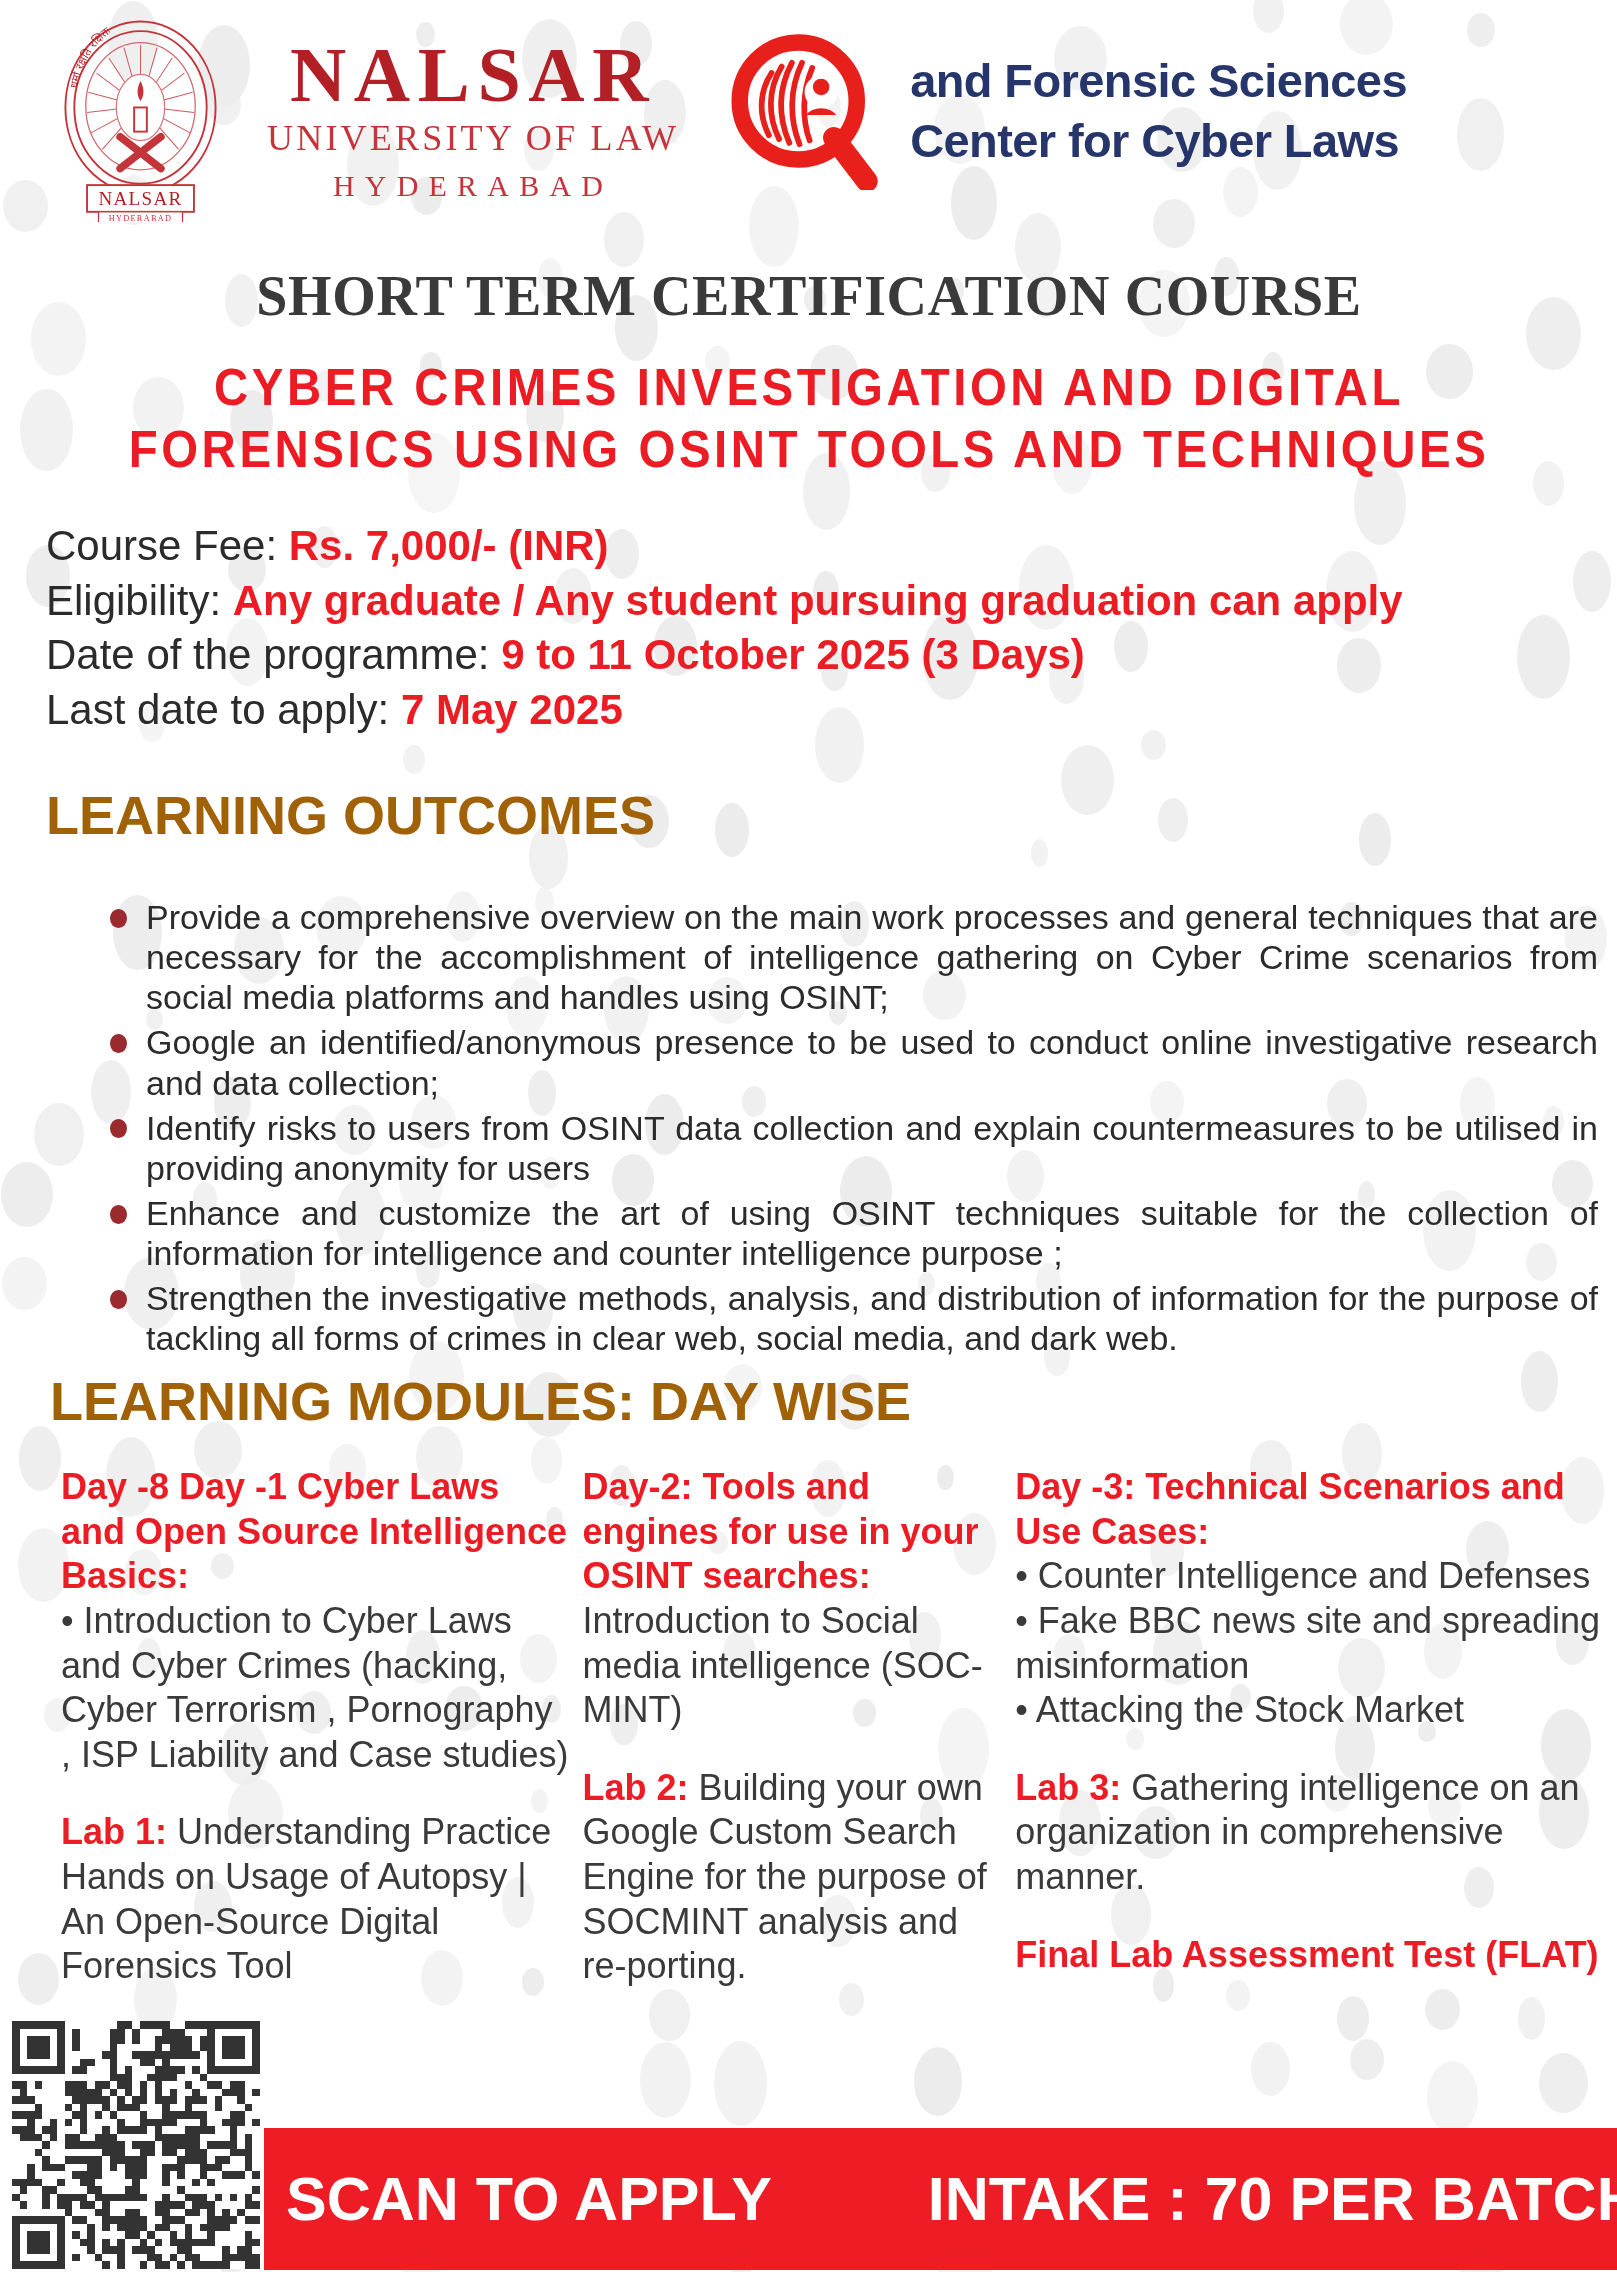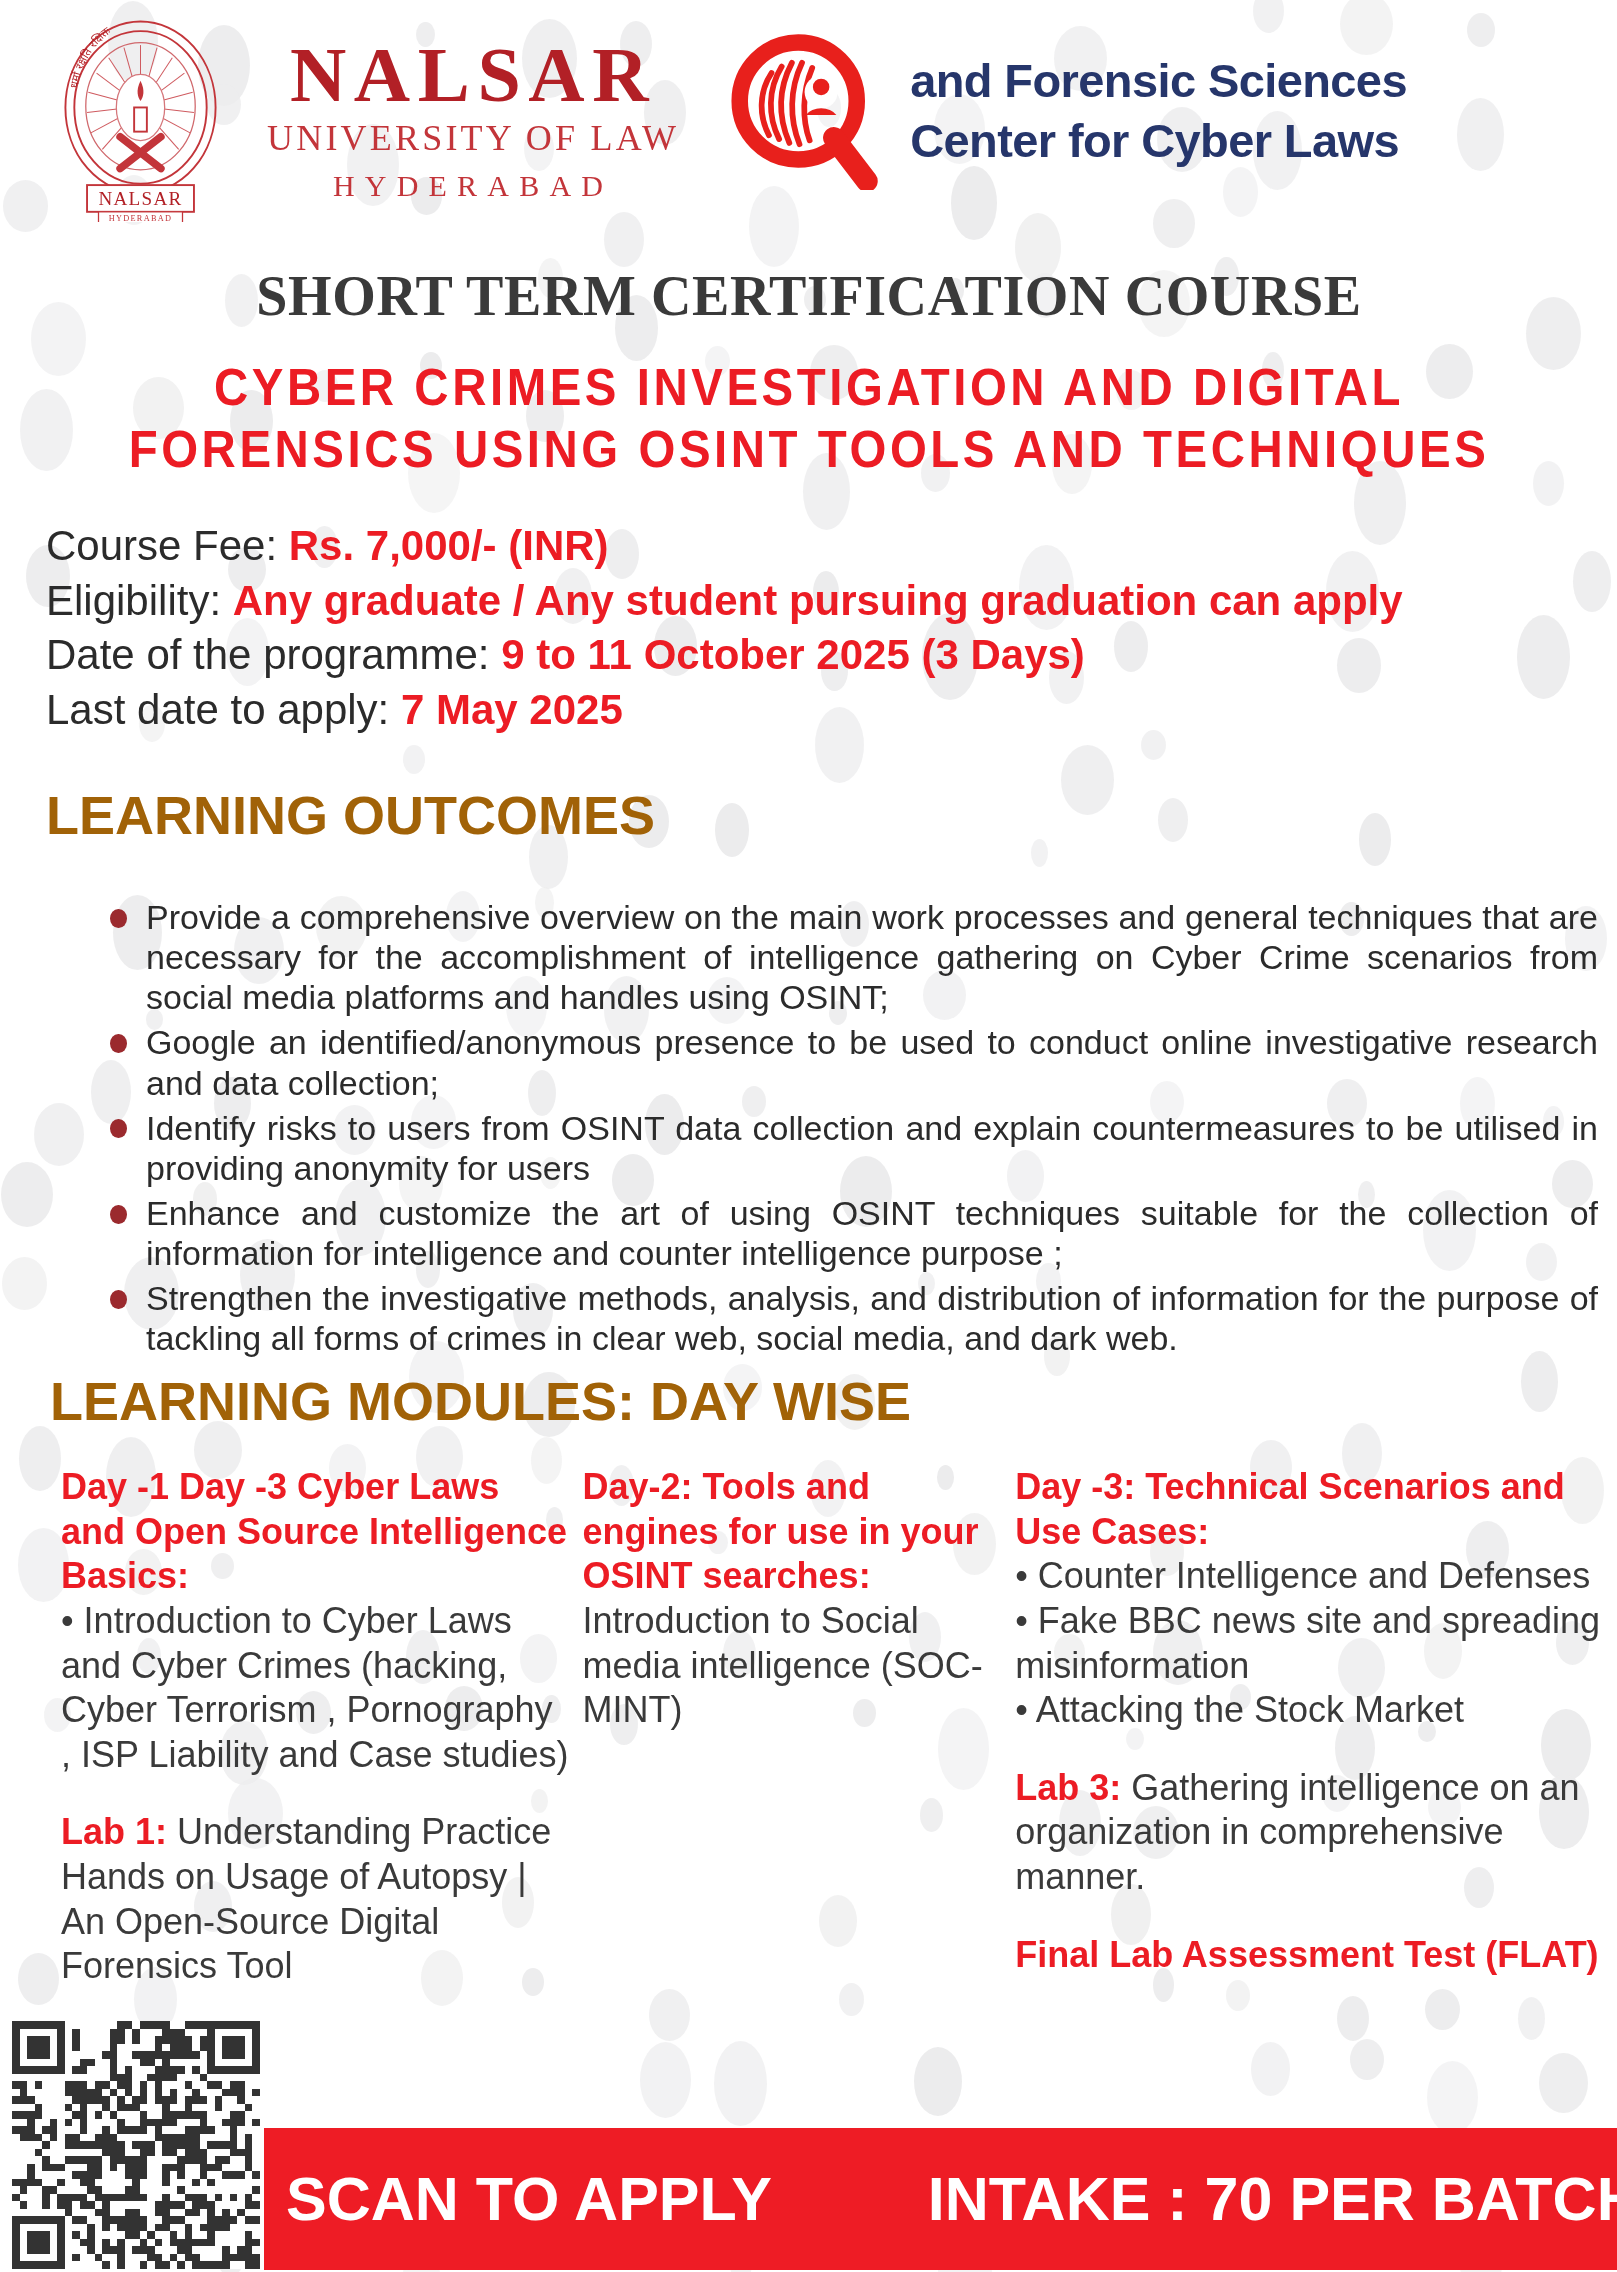--- a/index.html
+++ b/index.html
@@ -527,30 +527,31 @@
     <li><span>Identify risks to users from OSINT data collection and explain countermeasures to be utilised in providing anonymity for users</span></li>
     <li><span>Enhance and customize the art of using  OSINT techniques suitable for the collection of information for intelligence and counter intelligence purpose ;</span></li>
     <li><span>Strengthen the investigative methods, analysis, and distribution of information for the purpose of tackling all forms of crimes in clear web, social media, and dark web.</span></li>
   </ul>
 
   <div class="sec-head" id="lm-head">LEARNING MODULES: DAY WISE</div>
 
   <div class="modules">
 
     <div class="col" id="col1">
-      <p class="red">Day -1     Day -3 Cyber Laws and Open Source Intelligence Basics:</p>
+      <p class="red">Day -8     Day -1 Cyber Laws and Open Source Intelligence Basics:</p>
       <p>• Introduction to Cyber Laws and Cyber Crimes (hacking, Cyber Terrorism , Pornography , ISP Liability and Case studies)</p>
       <div class="gap"></div>
       <p><span class="red">Lab 1: </span><span>Understanding Practice Hands on Usage of Autopsy | An Open-Source Digital Forensics Tool</span></p>
     </div>
 
     <div class="col" id="col2">
       <p class="red">Day-2: Tools and engines for use in your OSINT searches:</p>
       <p>Introduction to Social media intelligence (SOC-MINT)</p>
       <div class="gap"></div>
+      <p><span class="red">Lab 2: </span><span>Building your own Google Custom Search Engine for the purpose of SOCMINT analysis and re-porting.</span></p>
     </div>
 
     <div class="col" id="col3">
       <p class="red">Day -3: Technical Scenarios and Use Cases:</p>
       <p style="white-space:pre-line">• Counter Intelligence and Defenses
 • Fake BBC news site and spreading misinformation
 • Attacking the Stock Market</p>
       <div class="gap"></div>
       <p><span class="red">Lab 3: </span><span>Gathering intelligence on an organization in comprehensive manner.</span></p>
       <div class="gap"></div>

